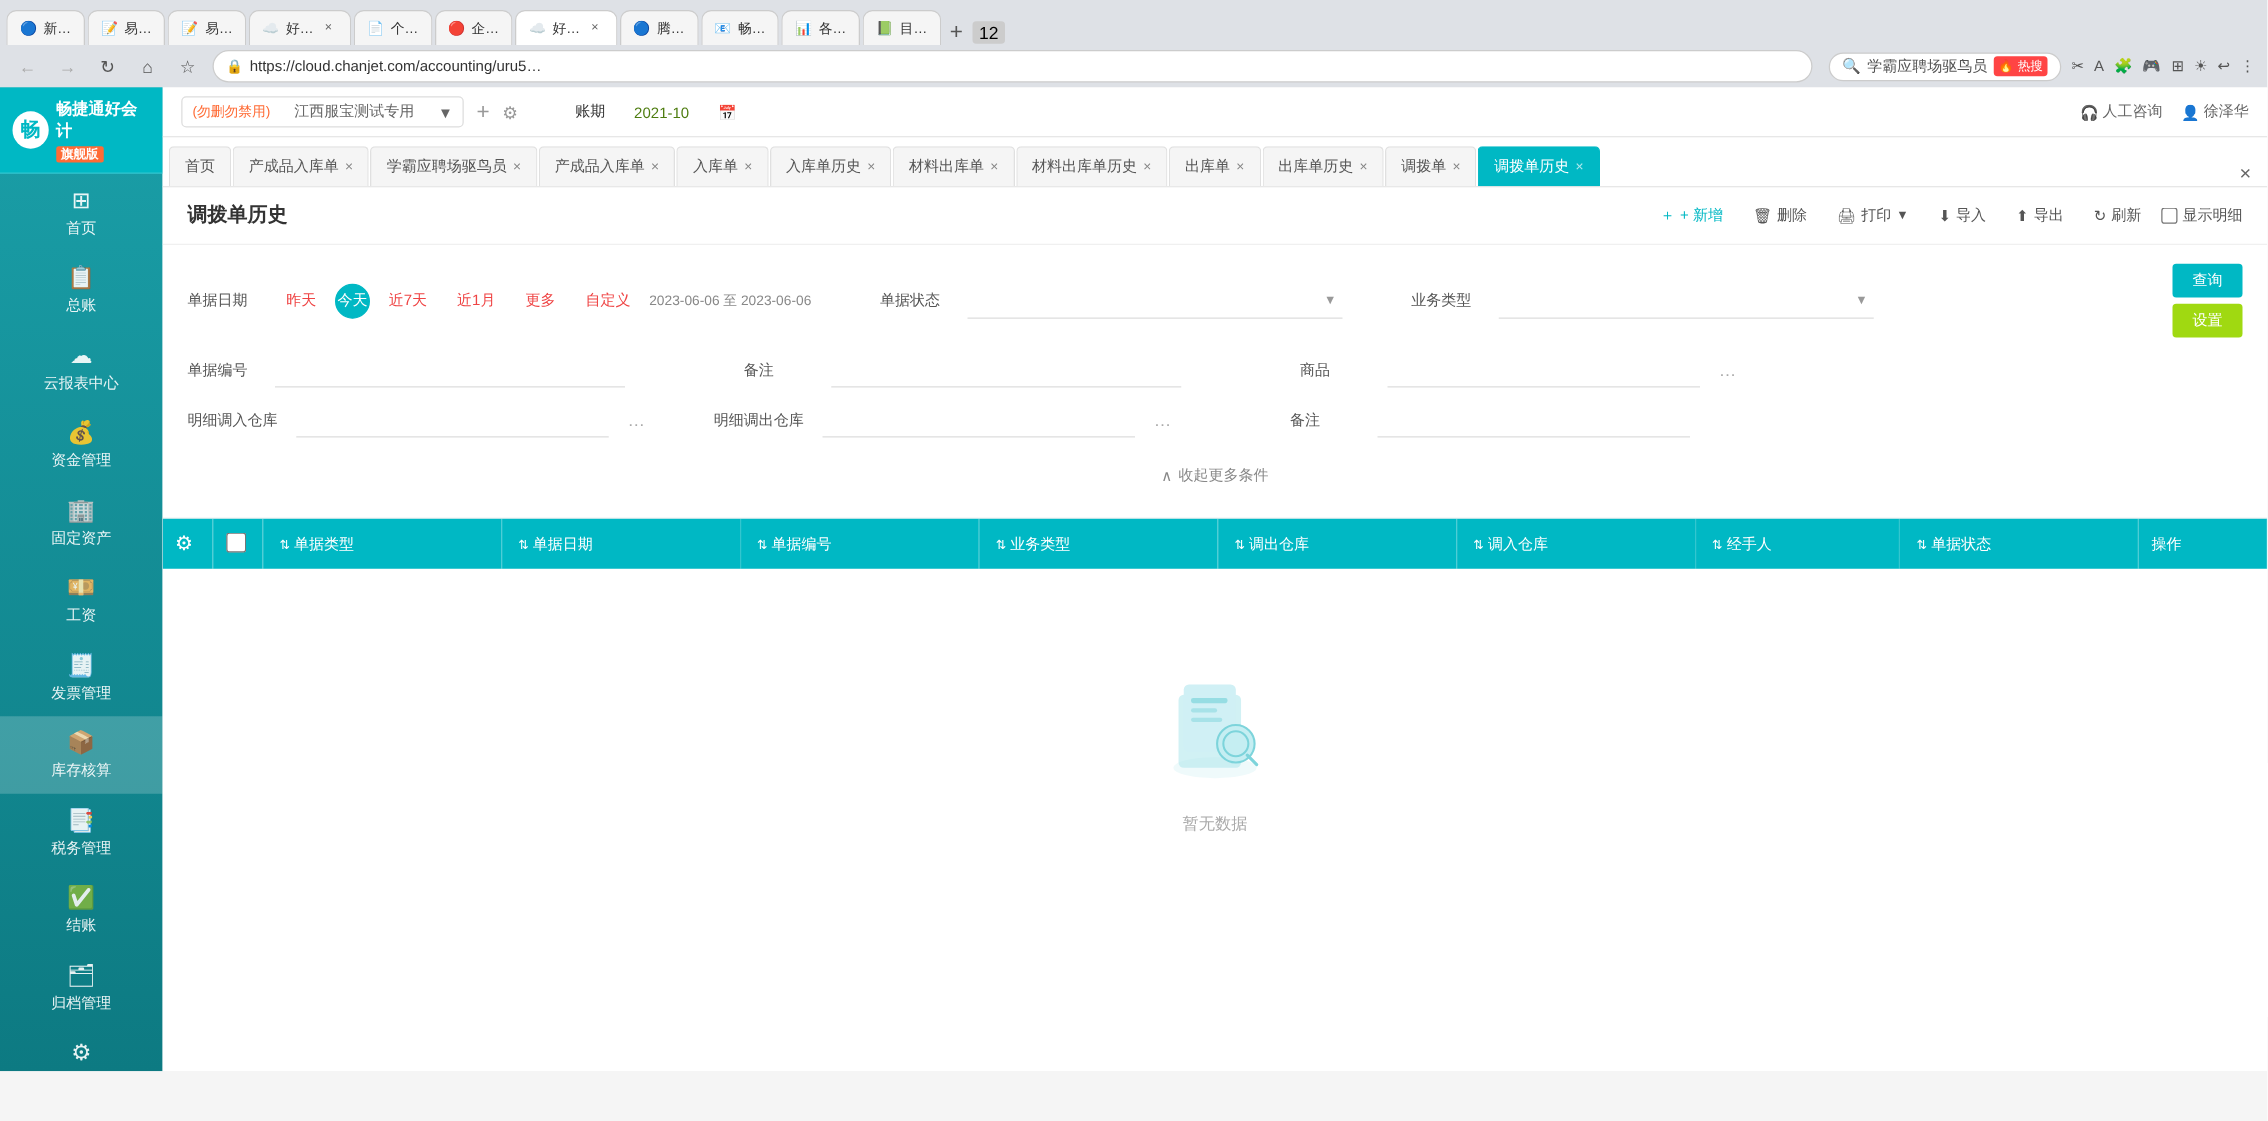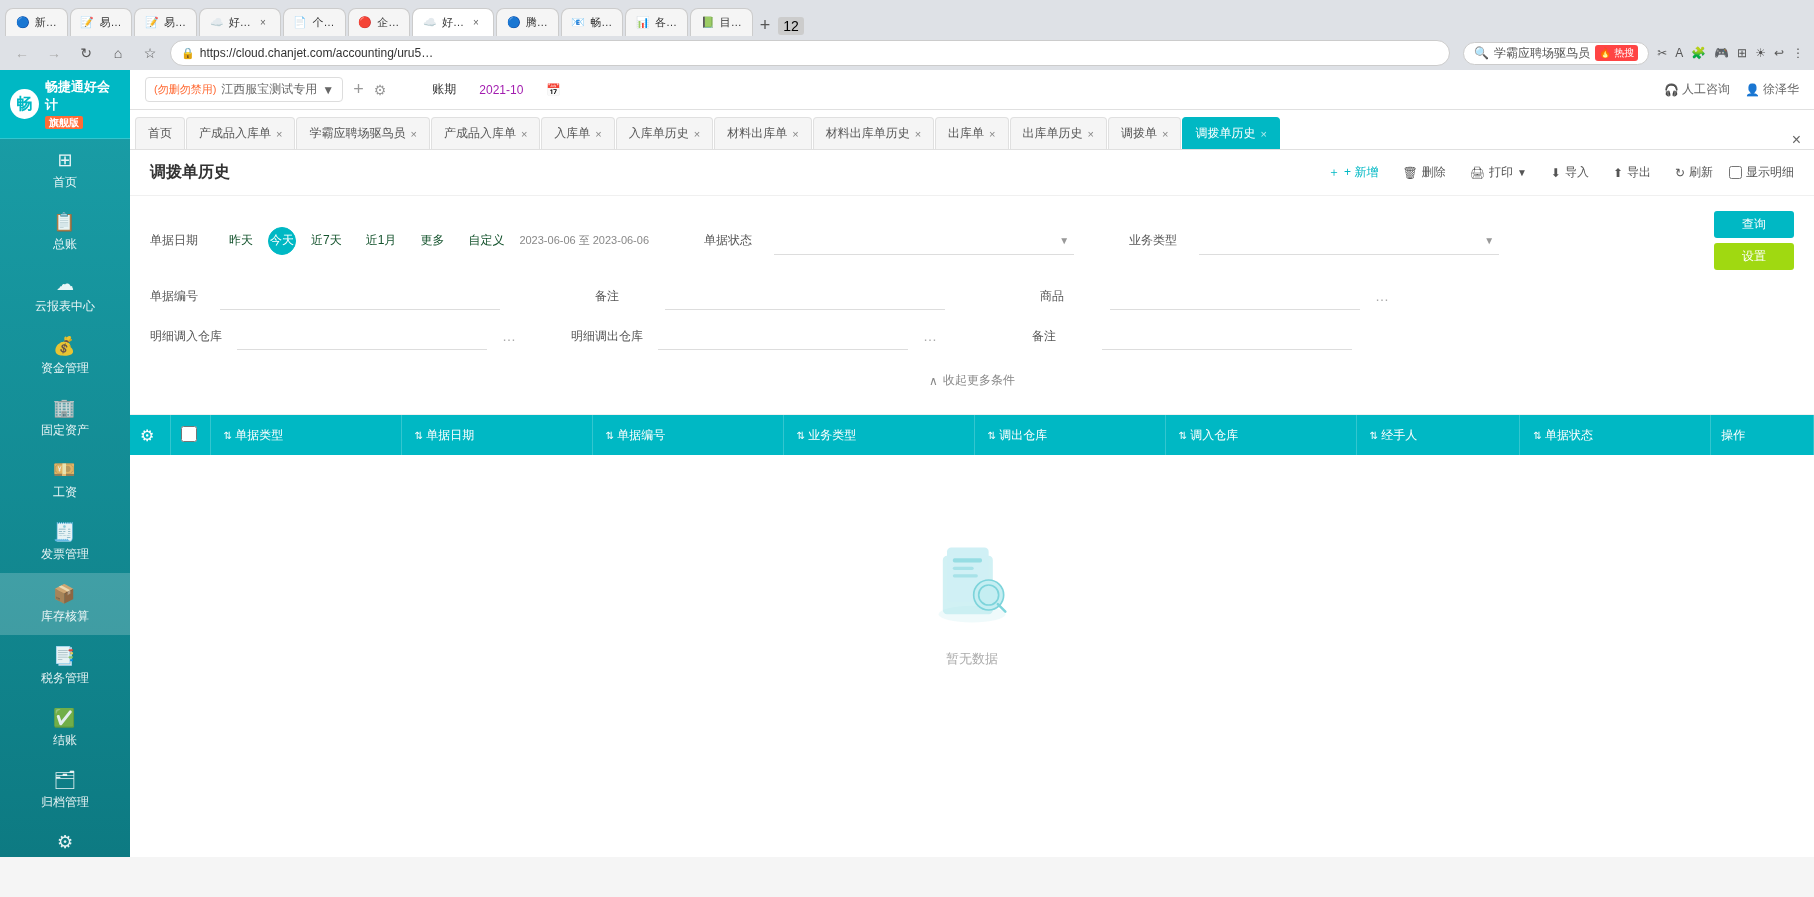--- a/index.html
+++ b/index.html
@@ -139,21 +139,21 @@
       background: #fff;
       border-bottom: 1px solid #e0e0e0;
       display: flex;
       align-items: center;
       padding: 0 15px;
       gap: 10px;
     }
     .company-selector {
       display: flex;
       align-items: center;
-      gap: 5px;
+      gap: 19px;
       font-size: 12px;
       color: #666;
       cursor: pointer;
       padding: 3px 8px;
       border: 1px solid #ddd;
       border-radius: 4px;
     }
     .company-selector .company-label { color: #ff6b35; font-size: 11px; }
     .top-bar-right {
       margin-left: auto;
@@ -165,21 +165,21 @@
     }
     .period-selector {
       display: flex;
       align-items: center;
       gap: 23px;
       font-size: 12px;
       color: #333;
       margin-left: 36px;
     }
     .period-value {
-      color: #a21caf;
+      color: #4d7c0f;
       font-size: 12px;
     }
 
     
     .tab-nav {
       height: 40px;
       background: #fff;
       border-bottom: 1px solid #e0e0e0;
       display: flex;
       align-items: flex-end;
@@ -264,21 +264,21 @@
       min-width: 55px;
     }
     .date-filter {
       display: flex;
       align-items: center;
       gap: 6px;
     }
     .date-btn {
       padding: 3px 8px;
       font-size: 12px;
-      color: #14532d;
+      color: #ef4444;
       cursor: pointer;
       border: 1px solid transparent;
       border-radius: 3px;
       background: none;
     }
     .date-btn.active {
       background: #00b8c4;
       color: white;
       border-color: #00b8c4;
       border-radius: 50%;
@@ -320,21 +320,21 @@
       cursor: pointer;
     }
     .select-arrow { color: #999; font-size: 10px; padding-right: 5px; }
     .filter-actions {
       display: flex;
       flex-direction: column;
       gap: 5px;
       margin-left: auto;
     }
     .btn-query {
-      padding: 5px 28px;
+      padding: 5px 4px;
       background: #00b8c4;
       color: white;
       border: none;
       border-radius: 3px;
       font-size: 12px;
       cursor: pointer;
     }
     .btn-setting {
       padding: 5px 16px;
       background: #a0d911;

